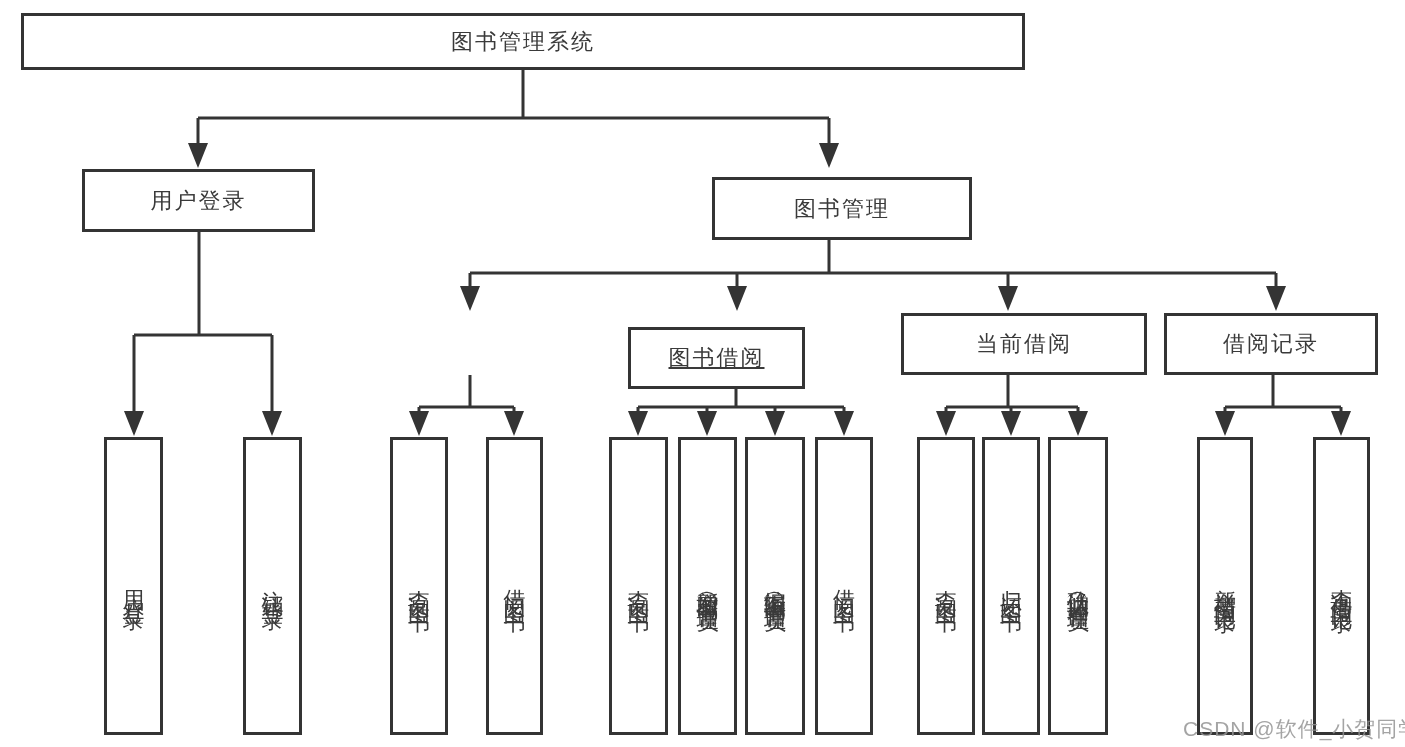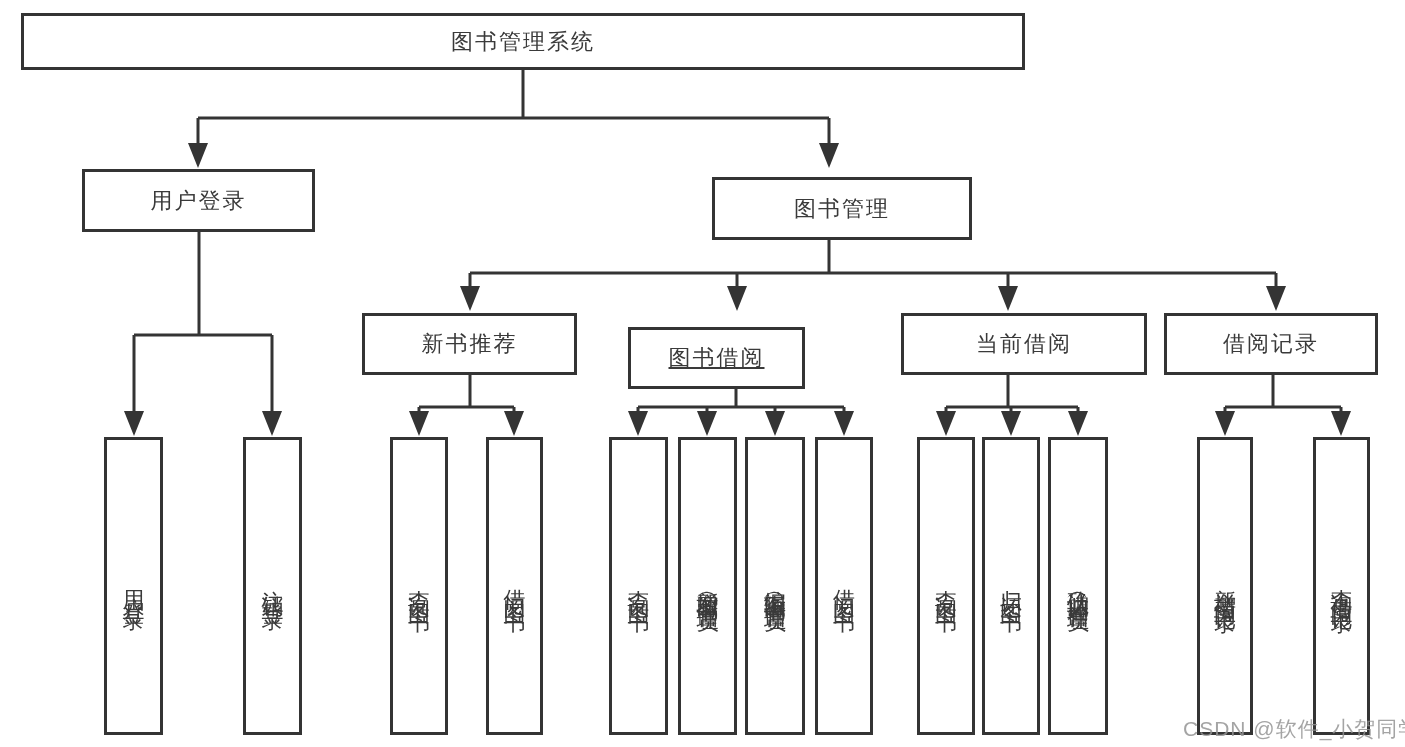--- a/index.html
+++ b/index.html
@@ -65,21 +65,20 @@
       <polygon points="1215,411 1235,411 1225,436"></polygon>
       <polygon points="1331,411 1351,411 1341,436"></polygon>
     </g>
   </svg>
 
   <div class="node" style="left:21px;top:13px;width:1004px;height:57px;">图书管理系统</div>
 
   <div class="node" style="left:82px;top:169px;width:233px;height:63px;">用户登录</div>
   <div class="node" style="left:712px;top:169px;width:260px;height:63px;margin-top:8px;">图书管理</div>
 
-  <div class="node" style="left:362px;top:313px;width:215px;height:62px;">新书推荐</div>
   <div class="node" style="left:628px;top:327px;width:177px;height:62px;text-decoration:underline;">图书借阅</div>
   <div class="node" style="left:901px;top:313px;width:246px;height:62px;">当前借阅</div>
   <div class="node" style="left:1164px;top:313px;width:214px;height:62px;">借阅记录</div>
 
   <div class="node leaf" style="left:104px;top:437px;width:59px;height:298px;">用户登录</div>
   <div class="node leaf" style="left:243px;top:437px;width:59px;height:298px;">注销登录</div>
 
   <div class="node leaf" style="left:390px;top:437px;width:58px;height:298px;">查询图书</div>
   <div class="node leaf" style="left:486px;top:437px;width:57px;height:298px;">借阅图书</div>
 

